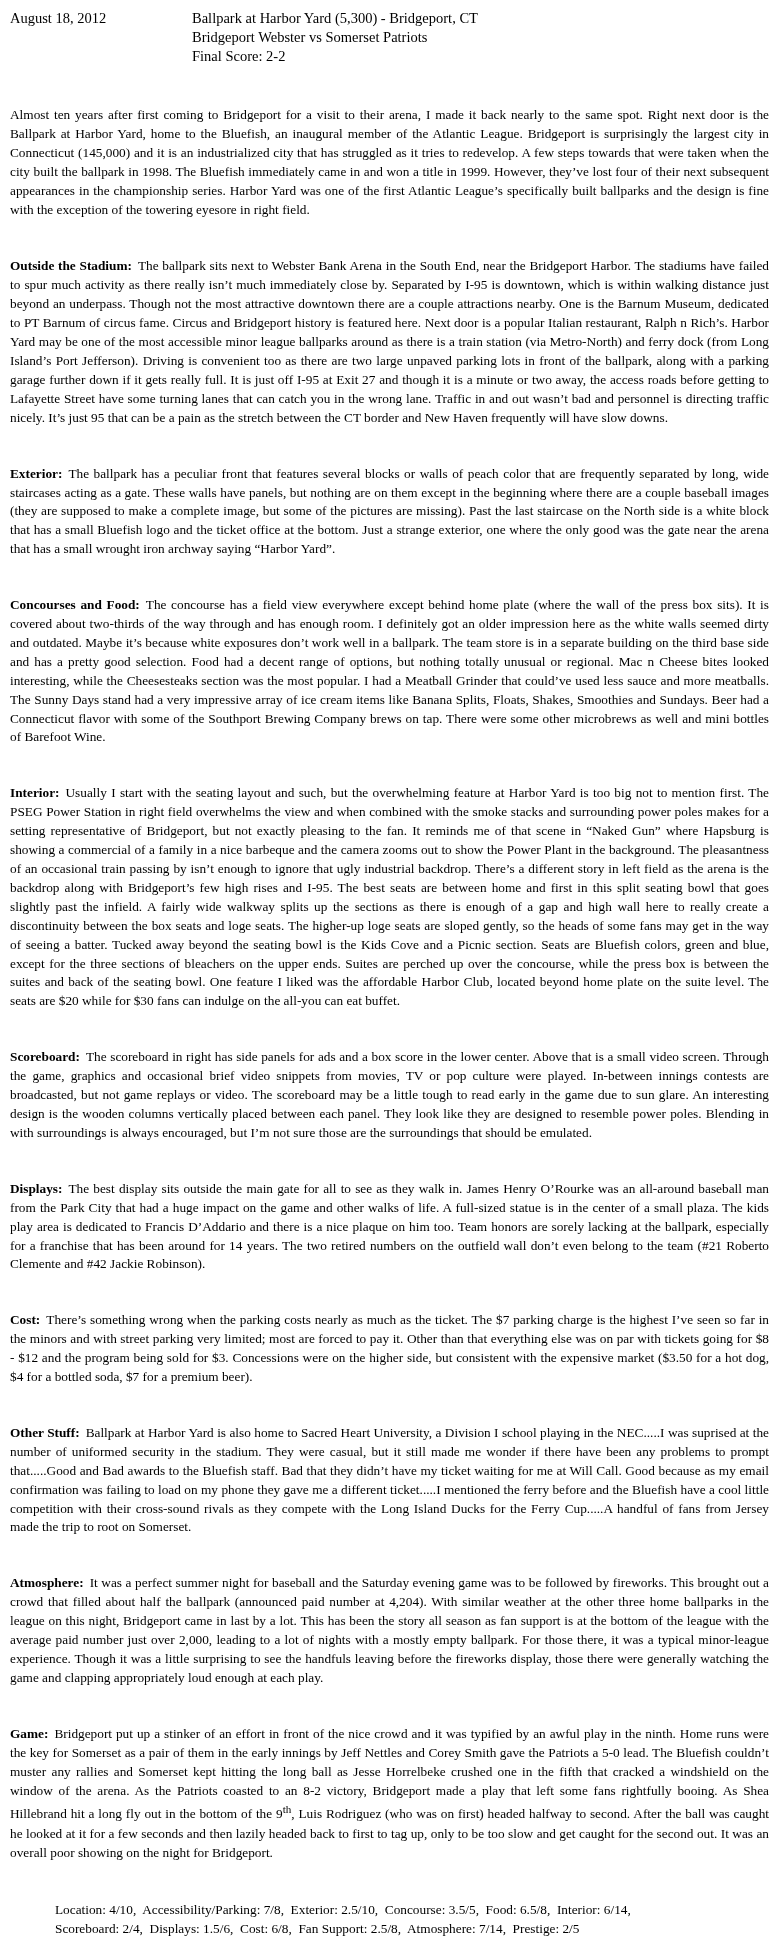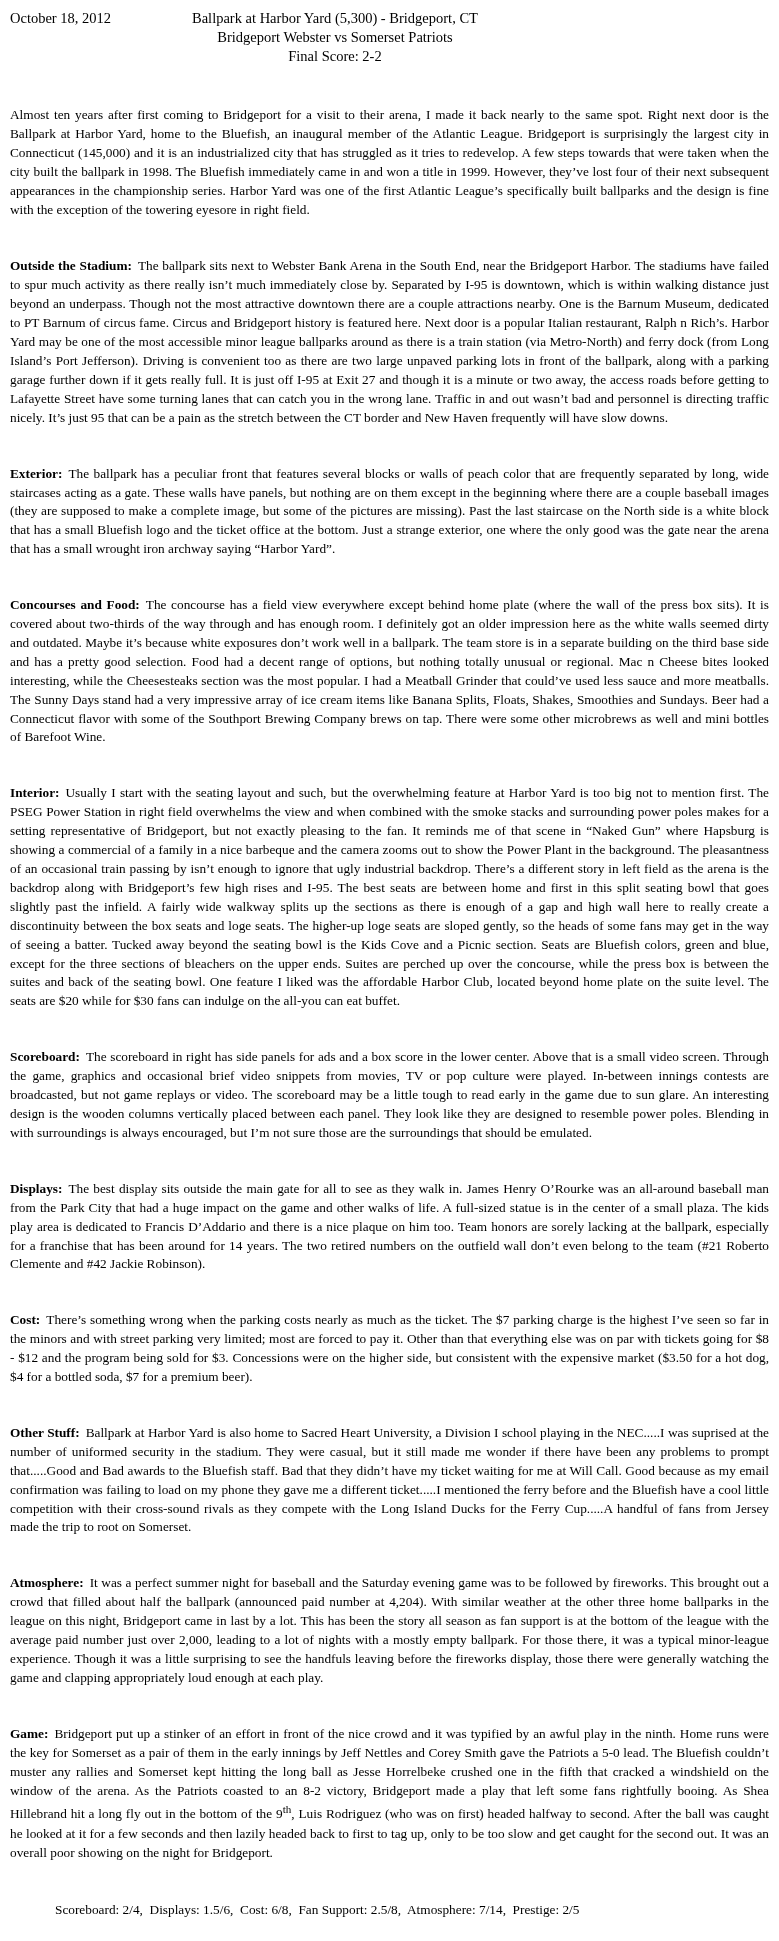--- a/index.html
+++ b/index.html
@@ -30,21 +30,20 @@
     flex: 0 0 182px;
     font-size: 14.5px;
     line-height: 19px;
   }
   .doc-header .title-block {
     font-size: 14.5px;
     line-height: 19px;
   }
   .doc-header .title-block div {
     white-space: nowrap;
-    text-align: center;
   }
   p.para {
     font-size: 13.3px;
     line-height: 18.9px;
     text-align: justify;
     margin: 0 0 37px 0;
   }
   p.para.first {
     margin-bottom: 38px;
   }
@@ -68,21 +67,21 @@
     padding-left: 45px;
     white-space: pre-wrap;
   }
 </style>
 </head>
 <body>
 
 <div class="page">
 
   <div class="doc-header">
-    <div class="date">October 18, 2012</div>
+    <div class="date">August 18, 2012</div>
     <div class="title-block">
       <div>Ballpark at Harbor Yard (5,300) - Bridgeport, CT</div>
       <div>Bridgeport Webster vs Somerset Patriots</div>
       <div>Final Score: 2-2</div>
     </div>
   </div>
 
   <p class="para first"><span>Almost ten years after first coming to Bridgeport for a visit to their arena, I made it back nearly to the same spot. Right next door is the Ballpark at Harbor Yard, home to the Bluefish, an inaugural member of the Atlantic League. Bridgeport is surprisingly the largest city in Connecticut (145,000) and it is an industrialized city that has struggled as it tries to redevelop. A few steps towards that were taken when the city built the ballpark in 1998. The Bluefish immediately came in and won a title in 1999. However, they’ve lost four of their next subsequent appearances in the championship series. Harbor Yard was one of the first Atlantic League’s specifically built ballparks and the design is fine with the exception of the towering eyesore in right field.</span></p>
 
   <p class="para"><span class="section-label">Outside the Stadium:</span><span>The ballpark sits next to Webster Bank Arena in the South End, near the Bridgeport Harbor. The stadiums have failed to spur much activity as there really isn’t much immediately close by. Separated by I-95 is downtown, which is within walking distance just beyond an underpass. Though not the most attractive downtown there are a couple attractions nearby. One is the Barnum Museum, dedicated to PT Barnum of circus fame. Circus and Bridgeport history is featured here. Next door is a popular Italian restaurant, Ralph n Rich’s. Harbor Yard may be one of the most accessible minor league ballparks around as there is a train station (via Metro-North) and ferry dock (from Long Island’s Port Jefferson). Driving is convenient too as there are two large unpaved parking lots in front of the ballpark, along with a parking garage further down if it gets really full. It is just off I-95 at Exit 27 and though it is a minute or two away, the access roads before getting to Lafayette Street have some turning lanes that can catch you in the wrong lane. Traffic in and out wasn’t bad and personnel is directing traffic nicely. It’s just 95 that can be a pain as the stretch between the CT border and New Haven frequently will have slow downs.</span></p>
@@ -99,16 +98,17 @@
 
   <p class="para"><span class="section-label">Cost:</span><span>There’s something wrong when the parking costs nearly as much as the ticket. The $7 parking charge is the highest I’ve seen so far in the minors and with street parking very limited; most are forced to pay it. Other than that everything else was on par with tickets going for $8 - $12 and the program being sold for $3. Concessions were on the higher side, but consistent with the expensive market ($3.50 for a hot dog, $4 for a bottled soda, $7 for a premium beer).</span></p>
 
   <p class="para"><span class="section-label">Other Stuff:</span><span>Ballpark at Harbor Yard is also home to Sacred Heart University, a Division I school playing in the NEC.....I was suprised at the number of uniformed security in the stadium. They were casual, but it still made me wonder if there have been any problems to prompt that.....Good and Bad awards to the Bluefish staff. Bad that they didn’t have my ticket waiting for me at Will Call. Good because as my email confirmation was failing to load on my phone they gave me a different ticket.....I mentioned the ferry before and the Bluefish have a cool little competition with their cross-sound rivals as they compete with the Long Island Ducks for the Ferry Cup.....A handful of fans from Jersey made the trip to root on Somerset.</span></p>
 
   <p class="para"><span class="section-label">Atmosphere:</span><span>It was a perfect summer night for baseball and the Saturday evening game was to be followed by fireworks. This brought out a crowd that filled about half the ballpark (announced paid number at 4,204). With similar weather at the other three home ballparks in the league on this night, Bridgeport came in last by a lot. This has been the story all season as fan support is at the bottom of the league with the average paid number just over 2,000, leading to a lot of nights with a mostly empty ballpark. For those there, it was a typical minor-league experience. Though it was a little surprising to see the handfuls leaving before the fireworks display, those there were generally watching the game and clapping appropriately loud enough at each play.</span></p>
 
   <p class="para"><span class="section-label">Game:</span><span>Bridgeport put up a stinker of an effort in front of the nice crowd and it was typified by an awful play in the ninth. Home runs were the key for Somerset as a pair of them in the early innings by Jeff Nettles and Corey Smith gave the Patriots a 5-0 lead. The Bluefish couldn’t muster any rallies and Somerset kept hitting the long ball as Jesse Horrelbeke crushed one in the fifth that cracked a windshield on the window of the arena. As the Patriots coasted to an 8-2 victory, Bridgeport made a play that left some fans rightfully booing. As Shea Hillebrand hit a long fly out in the bottom of the 9</span><sup>th</sup><span>, Luis Rodriguez (who was on first) headed halfway to second. After the ball was caught he looked at it for a few seconds and then lazily headed back to first to tag up, only to be too slow and get caught for the second out. It was an overall poor showing on the night for Bridgeport.</span></p>
 
   <div class="ranking">
+    <div class="rank-line">Location: 4/10,  Accessibility/Parking: 7/8,  Exterior: 2.5/10,  Concourse: 3.5/5,  Food: 6.5/8,  Interior: 6/14,</div>
     <div class="rank-line">Scoreboard: 2/4,  Displays: 1.5/6,  Cost: 6/8,  Fan Support: 2.5/8,  Atmosphere: 7/14,  Prestige: 2/5</div>
   </div>
 
 </div>
 
 </body></html>

